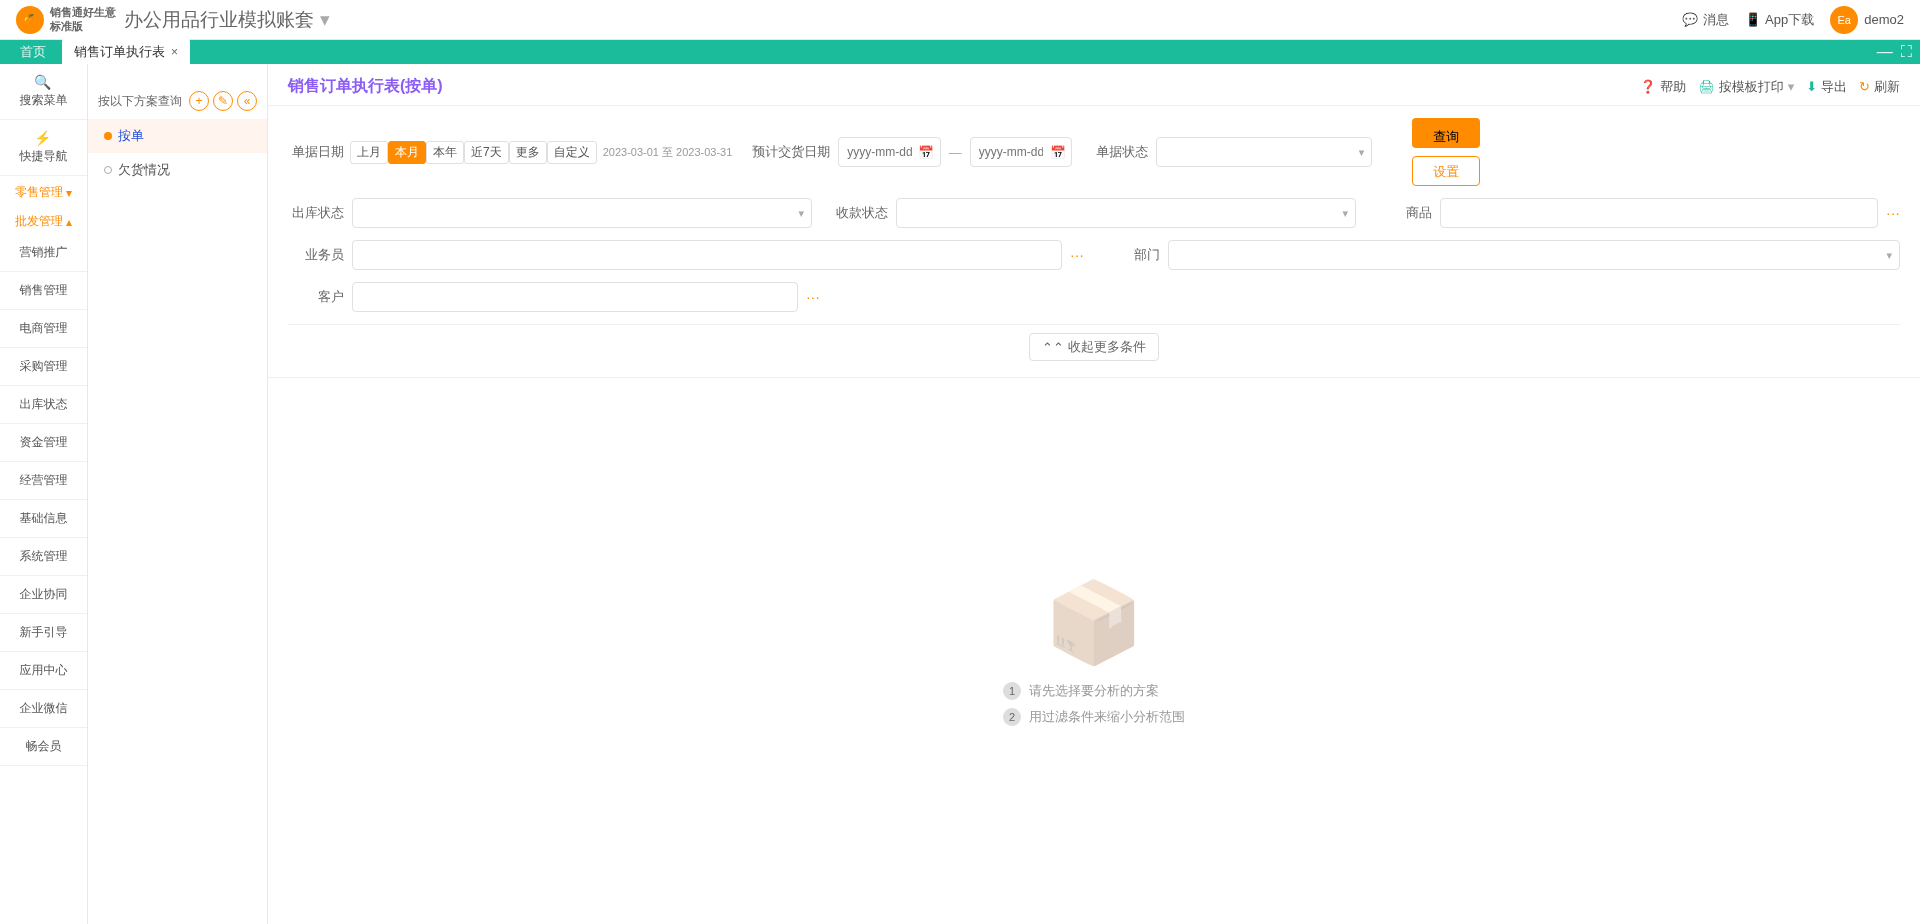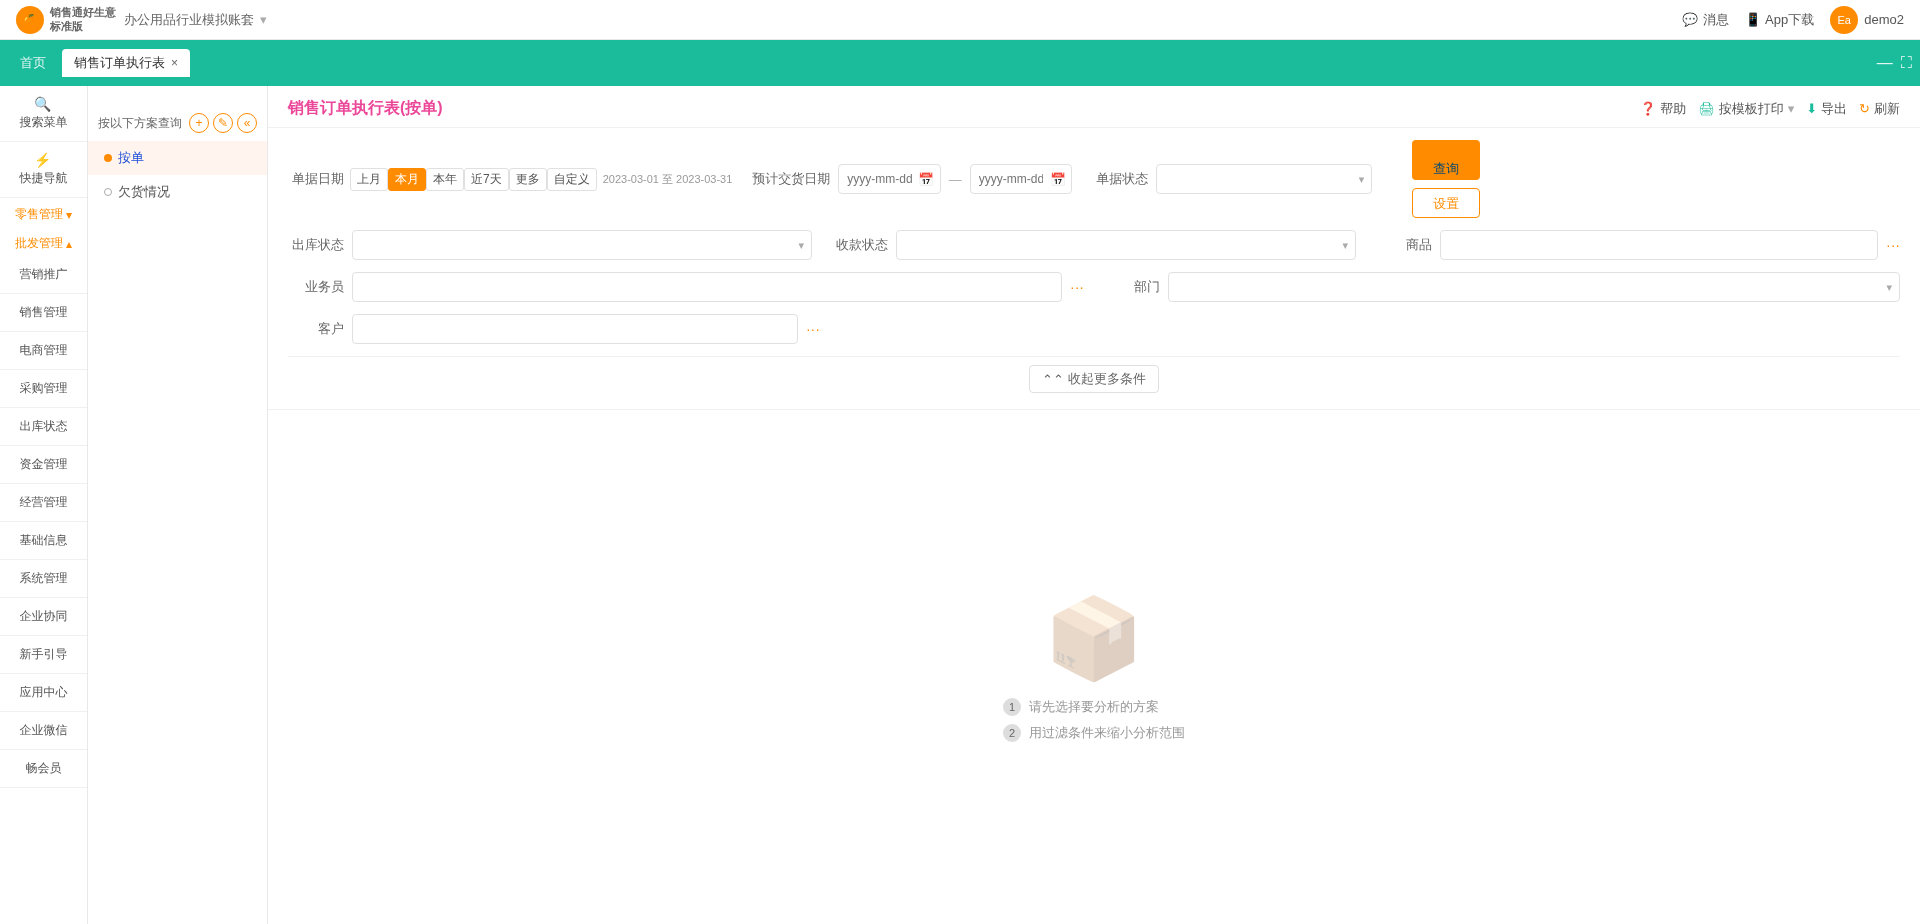--- a/index.html
+++ b/index.html
@@ -42,21 +42,21 @@
       font-size: 11px;
       color: #666;
       line-height: 1.2;
       font-weight: bold;
     }
     .top-header-center {
       display: flex;
       align-items: center;
       gap: 6px;
       color: #666;
-      font-size: 13px;
+      font-size: 19px;
     }
     .top-header-right {
       display: flex;
       align-items: center;
       gap: 16px;
       color: #666;
       font-size: 13px;
     }
     .header-action {
       display: flex;
@@ -72,21 +72,21 @@
       background: #ff8c00;
       display: flex;
       align-items: center;
       justify-content: center;
       color: white;
       font-size: 11px;
     }
 
     
     .tab-bar {
-      height: 46px;
+      height: 24px;
       background: #1abc9c;
       display: flex;
       align-items: center;
       padding: 4px 8px;
       gap: 4px;
       flex-shrink: 0;
     }
     .tab-item {
       height: 28px;
       padding: 0 12px;
@@ -254,21 +254,21 @@
       padding: 12px 20px 8px;
       display: flex;
       align-items: center;
       justify-content: space-between;
       border-bottom: 1px solid #f0f0f0;
       background: #fff;
     }
     .page-title {
       font-size: 16px;
       font-weight: bold;
-      color: #ec4899;
+      color: #8b5cf6;
     }
     .page-header-actions {
       display: flex;
       align-items: center;
       gap: 12px;
     }
     .header-action-btn {
       display: flex;
       align-items: center;
       gap: 4px;
@@ -411,24 +411,24 @@
       cursor: pointer;
       padding: 4px 12px;
       border: 1px solid #e0e0e0;
       border-radius: 4px;
       background: #fff;
     }
 
     
     .query-btn {
       background: #ff8c00;
-      color: #0c4a6e;
+      color: #000000;
       border: none;
       border-radius: 4px;
-      padding: 20px 20px;
+      padding: 10px 20px;
       font-size: 13px;
       cursor: pointer;
       height: 30px;
       white-space: nowrap;
     }
     .settings-btn {
       background: #fff;
       color: #ff8c00;
       border: 1px solid #ff8c00;
       border-radius: 4px;

